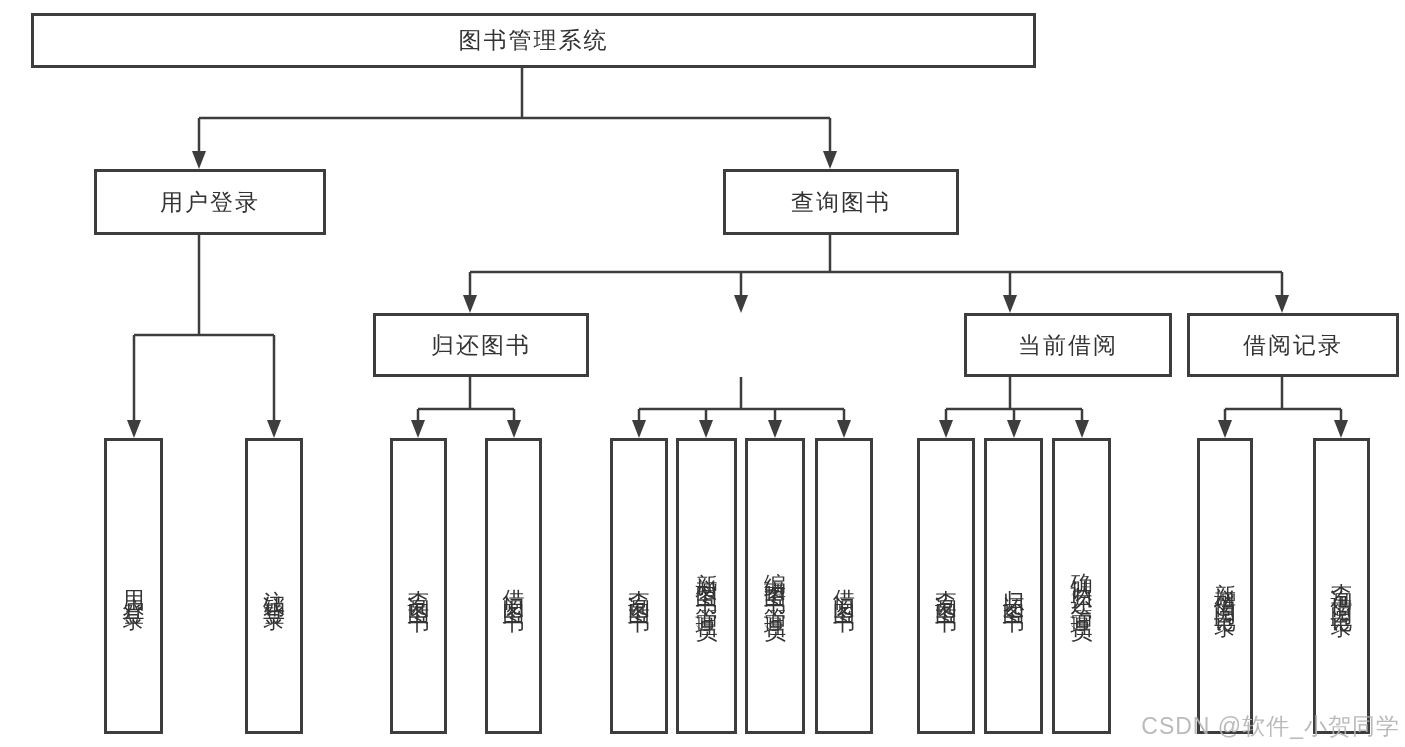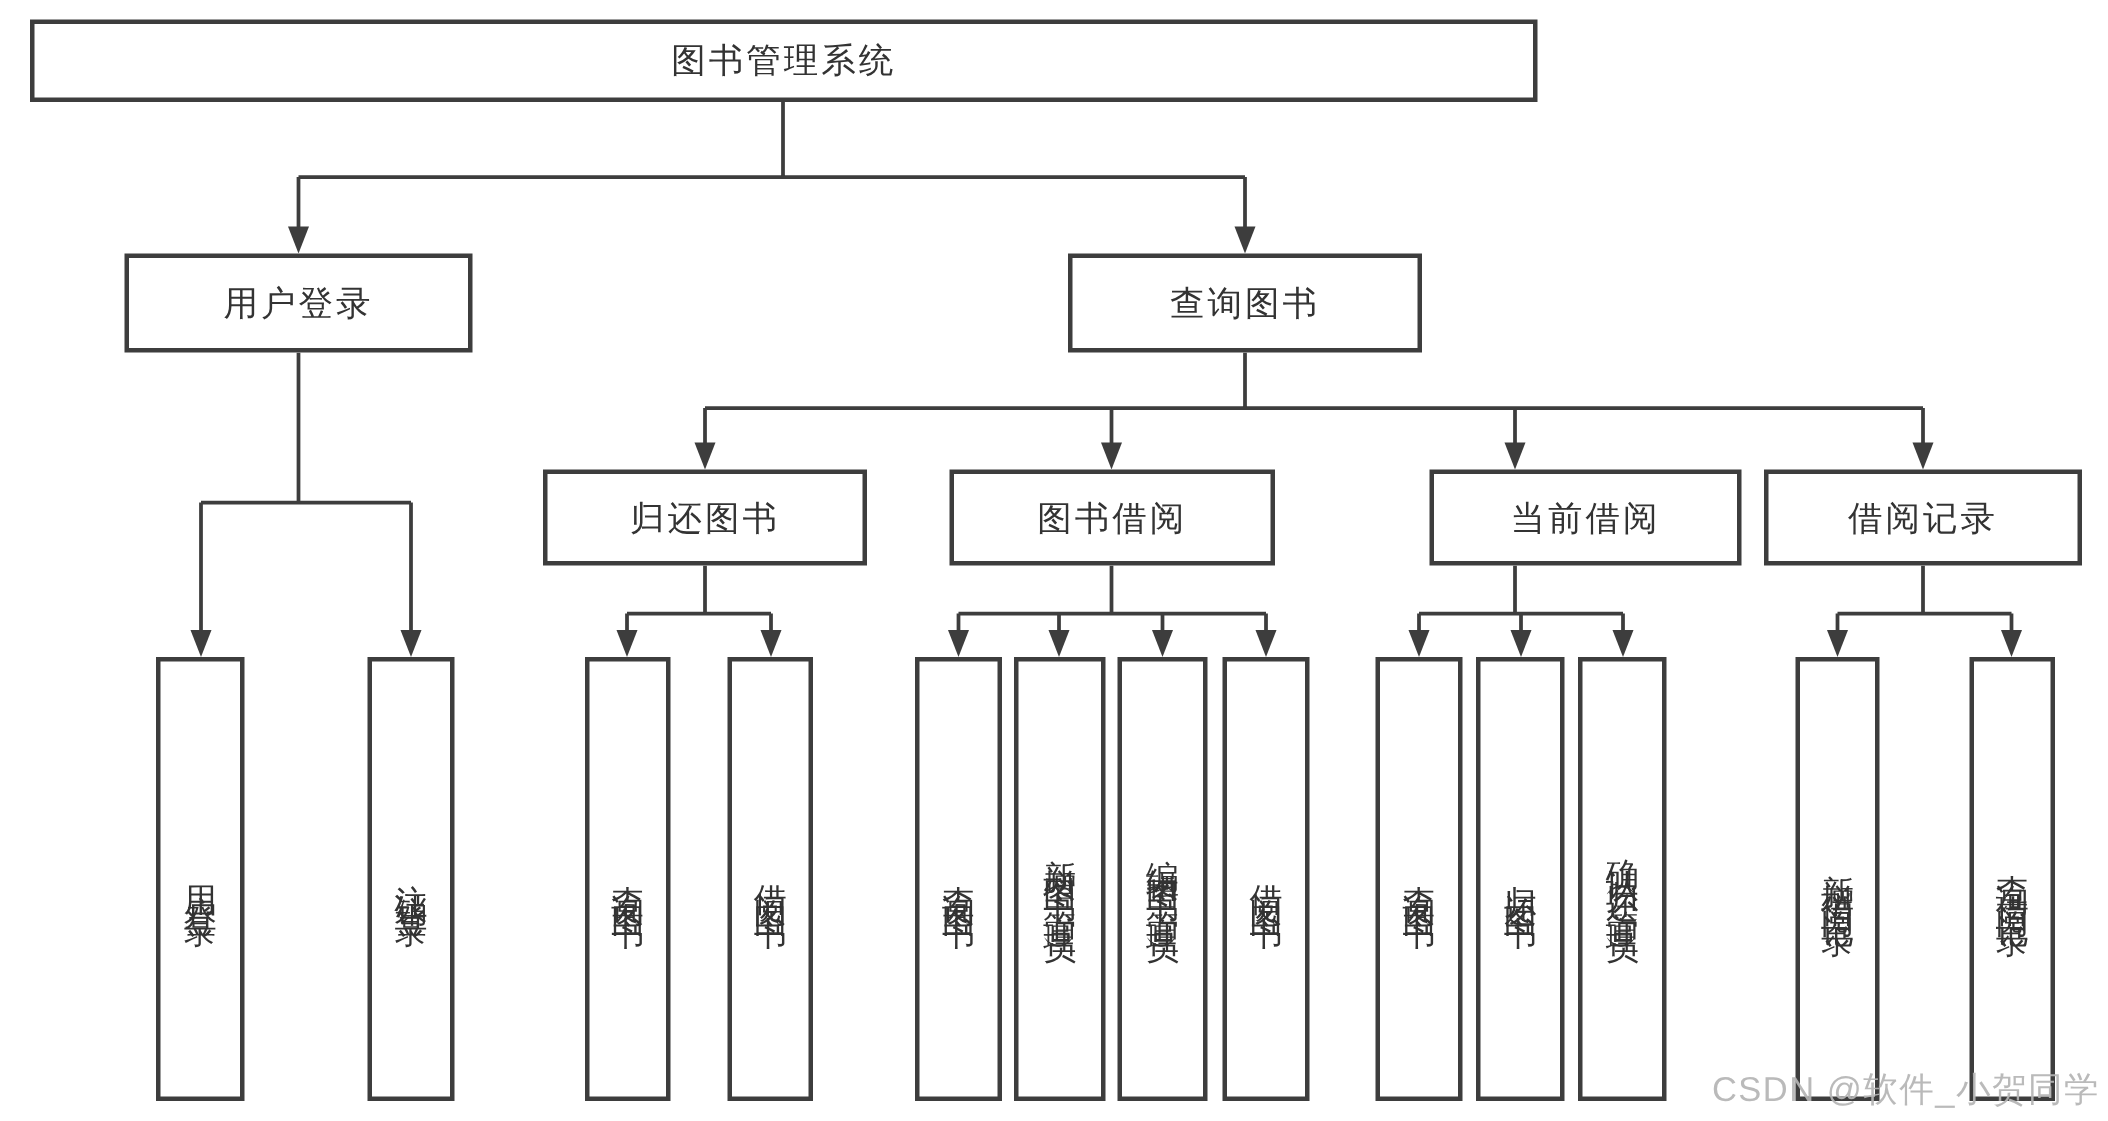--- a/index.html
+++ b/index.html
@@ -24,20 +24,21 @@
     color: #333333;
     display: flex;
     align-items: center;
     justify-content: center;
     z-index: 1;
   }
   .hbox {
     font-size: 23px;
     letter-spacing: 2px;
     white-space: nowrap;
+    margin-left: 11px;
   }
   .vbox {
     top: 438px;
     height: 296px;
     writing-mode: vertical-rl;
     text-orientation: mixed;
     font-size: 22px;
     letter-spacing: 7px;
     line-height: 1;
   }
@@ -98,21 +99,20 @@
       <polygon points="1334,420 1348,420 1341,438"></polygon>
     </g>
   </svg>
 
   <div class="box hbox" style="left:20px; top:13px; width:1005px; height:55px;">图书管理系统</div>
 
   <div class="box hbox" style="left:83px; top:169px; width:232px; height:66px;">用户登录</div>
   <div class="box hbox" style="left:712px; top:169px; width:236px; height:66px;">查询图书</div>
 
   <div class="box hbox" style="left:362px; top:313px; width:216px; height:64px;">归还图书</div>
-  <div class="box hbox" style="left:633px; top:313px; width:217px; height:64px;">图书借阅</div>
   <div class="box hbox" style="left:953px; top:313px; width:208px; height:64px;">当前借阅</div>
   <div class="box hbox" style="left:1176px; top:313px; width:212px; height:64px;">借阅记录</div>
 
   <div class="box vbox" style="left:104px; width:59px;">用户登录</div>
   <div class="box vbox" style="left:245px; width:58px;">注销登录</div>
 
   <div class="box vbox" style="left:390px; width:57px;">查询图书</div>
   <div class="box vbox" style="left:485px; width:57px;">借阅图书</div>
 
   <div class="box vbox" style="left:610px; width:58px;">查询图书</div>

